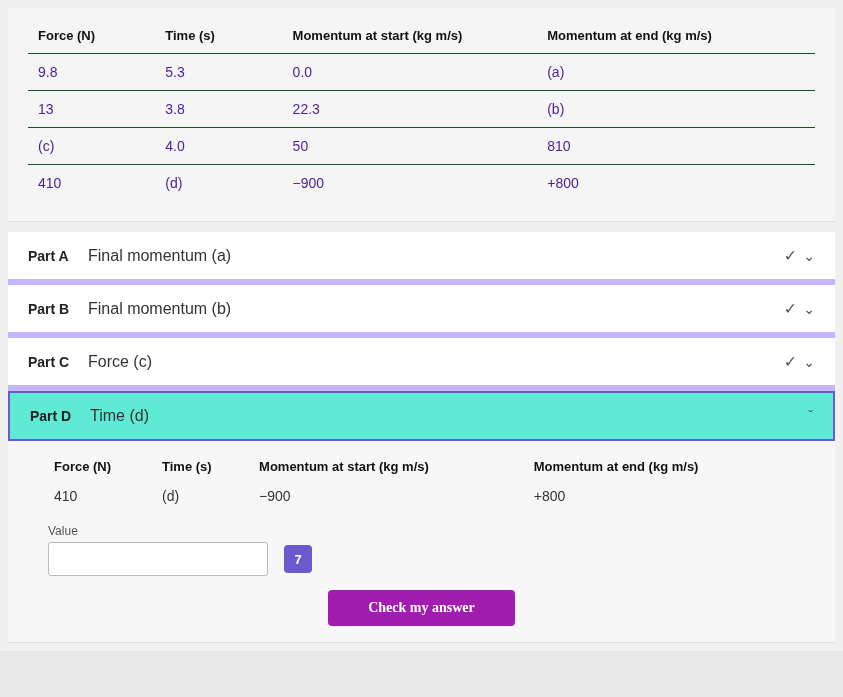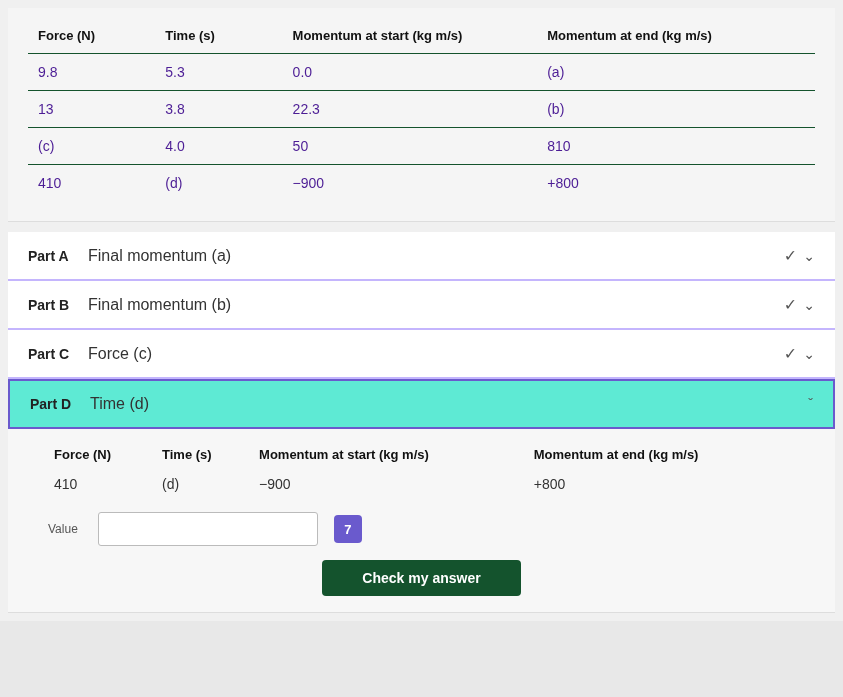--- a/index.html
+++ b/index.html
@@ -53,21 +53,21 @@
     
     .parts-section {
       background: #fff;
       margin-top: 10px;
     }
 
     .part-row {
       display: flex;
       align-items: center;
       padding: 14px 20px;
-      border-bottom: 2px solid #c4b5fd;
+      border-bottom: 6px solid #c4b5fd;
       cursor: pointer;
       position: relative;
     }
 
     .part-row.active {
       border: 2px solid #6a5acd;
       background: #5eead4;
     }
 
     .part-label {
@@ -136,22 +136,22 @@
 
     .value-unit-row {
       display: flex;
       align-items: flex-end;
       gap: 30px;
       margin-bottom: 14px;
     }
 
     .input-group {
       display: flex;
-      gap: 20px;
-      align-items: center;
+      flex-direction: column;
+      gap: 4px;
     }
 
     .input-label {
       font-size: 12px;
       color: #555;
     }
 
     .value-input {
       width: 220px;
       height: 34px;
@@ -184,30 +184,31 @@
       font-size: 13px;
       font-weight: bold;
       margin-left: 10px;
       align-self: flex-end;
       margin-bottom: 3px;
     }
 
     .check-answer-btn {
       display: block;
       margin: 0 auto 0 auto;
-      background: #14532d;
+      background: #a21caf;
       color: #fff;
       border: none;
       border-radius: 4px;
       padding: 10px 40px;
       font-size: 14px;
       font-weight: bold;
       cursor: pointer;
       margin-top: 10px;
       margin-bottom: 14px;
+      font-family: Liberation Serif, serif;
     }
   </style>
 </head>
 <body>
 
 <div class="main-container">
 
   <div class="top-table-section">
     <table class="data-table">
       <thead>

